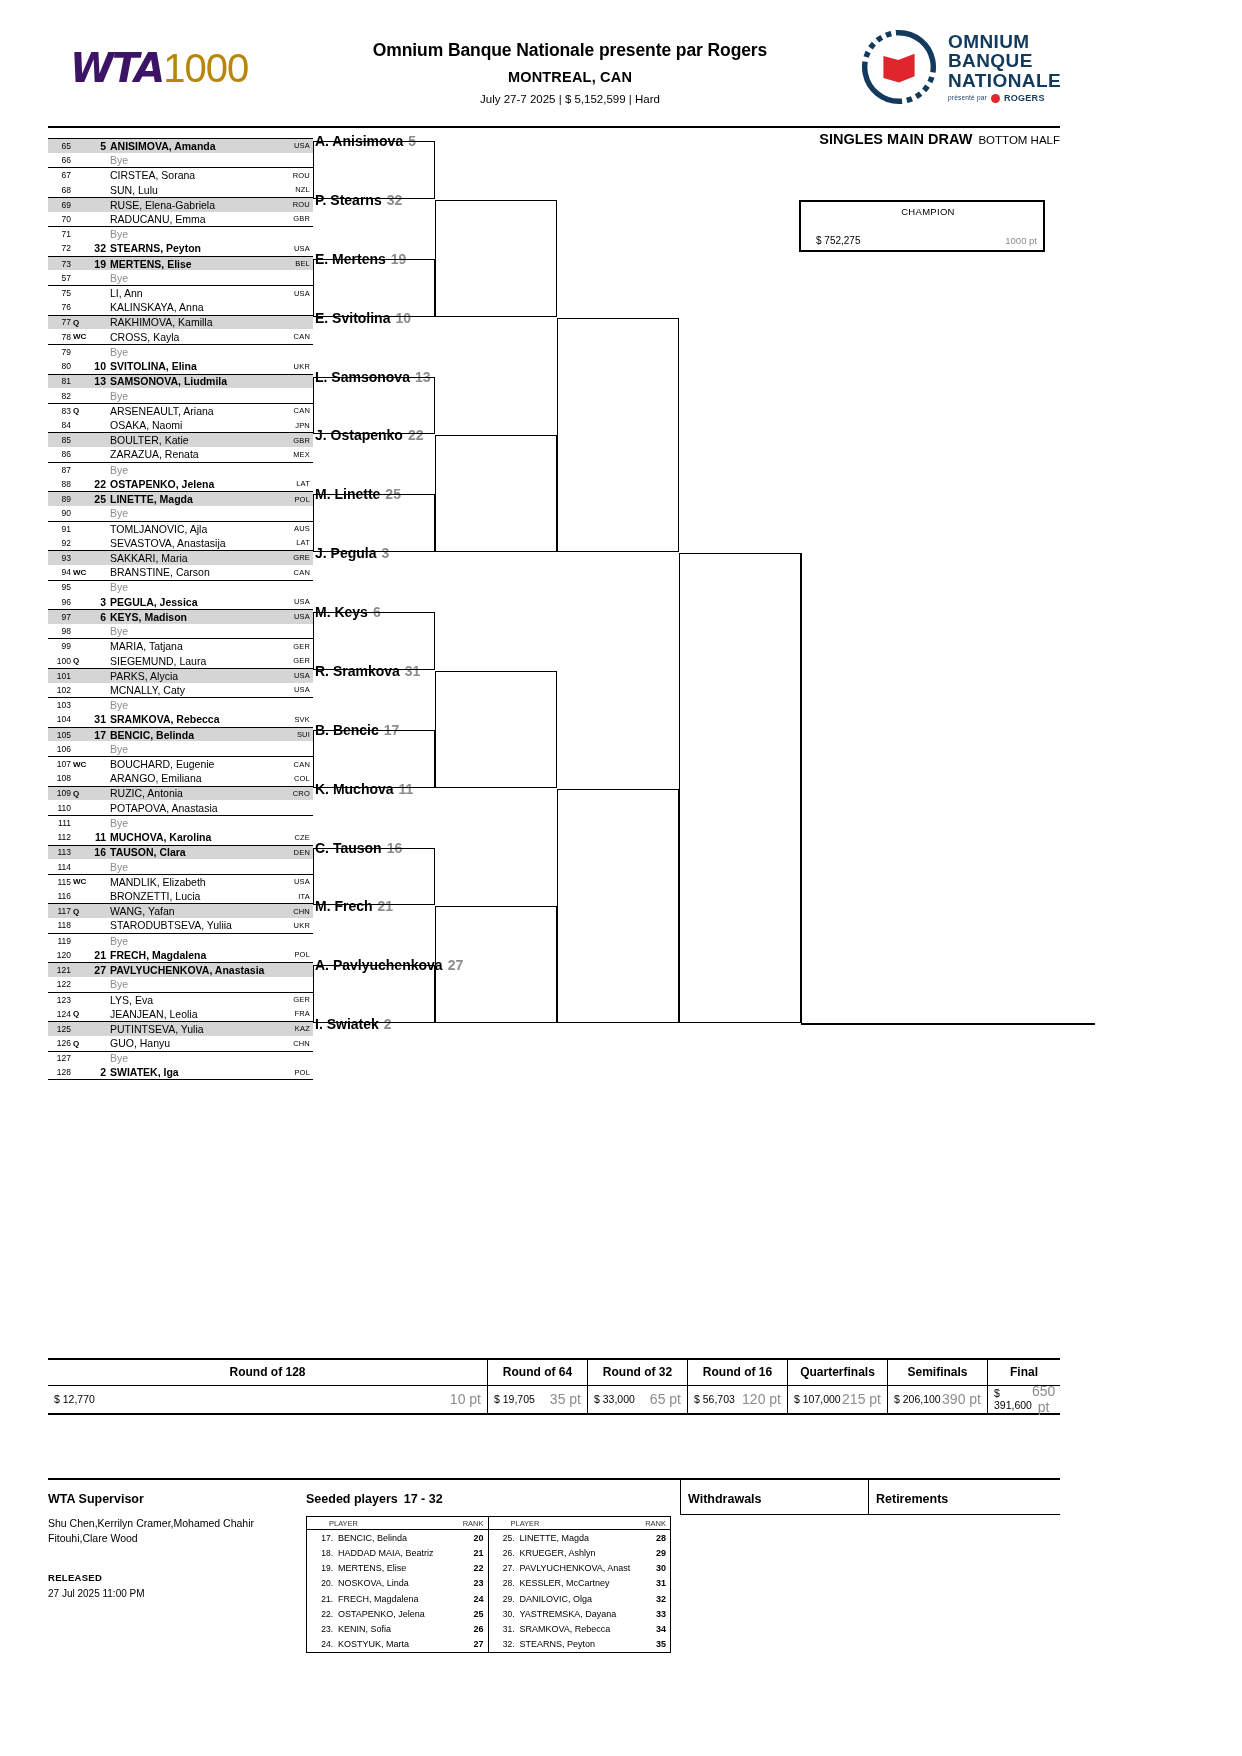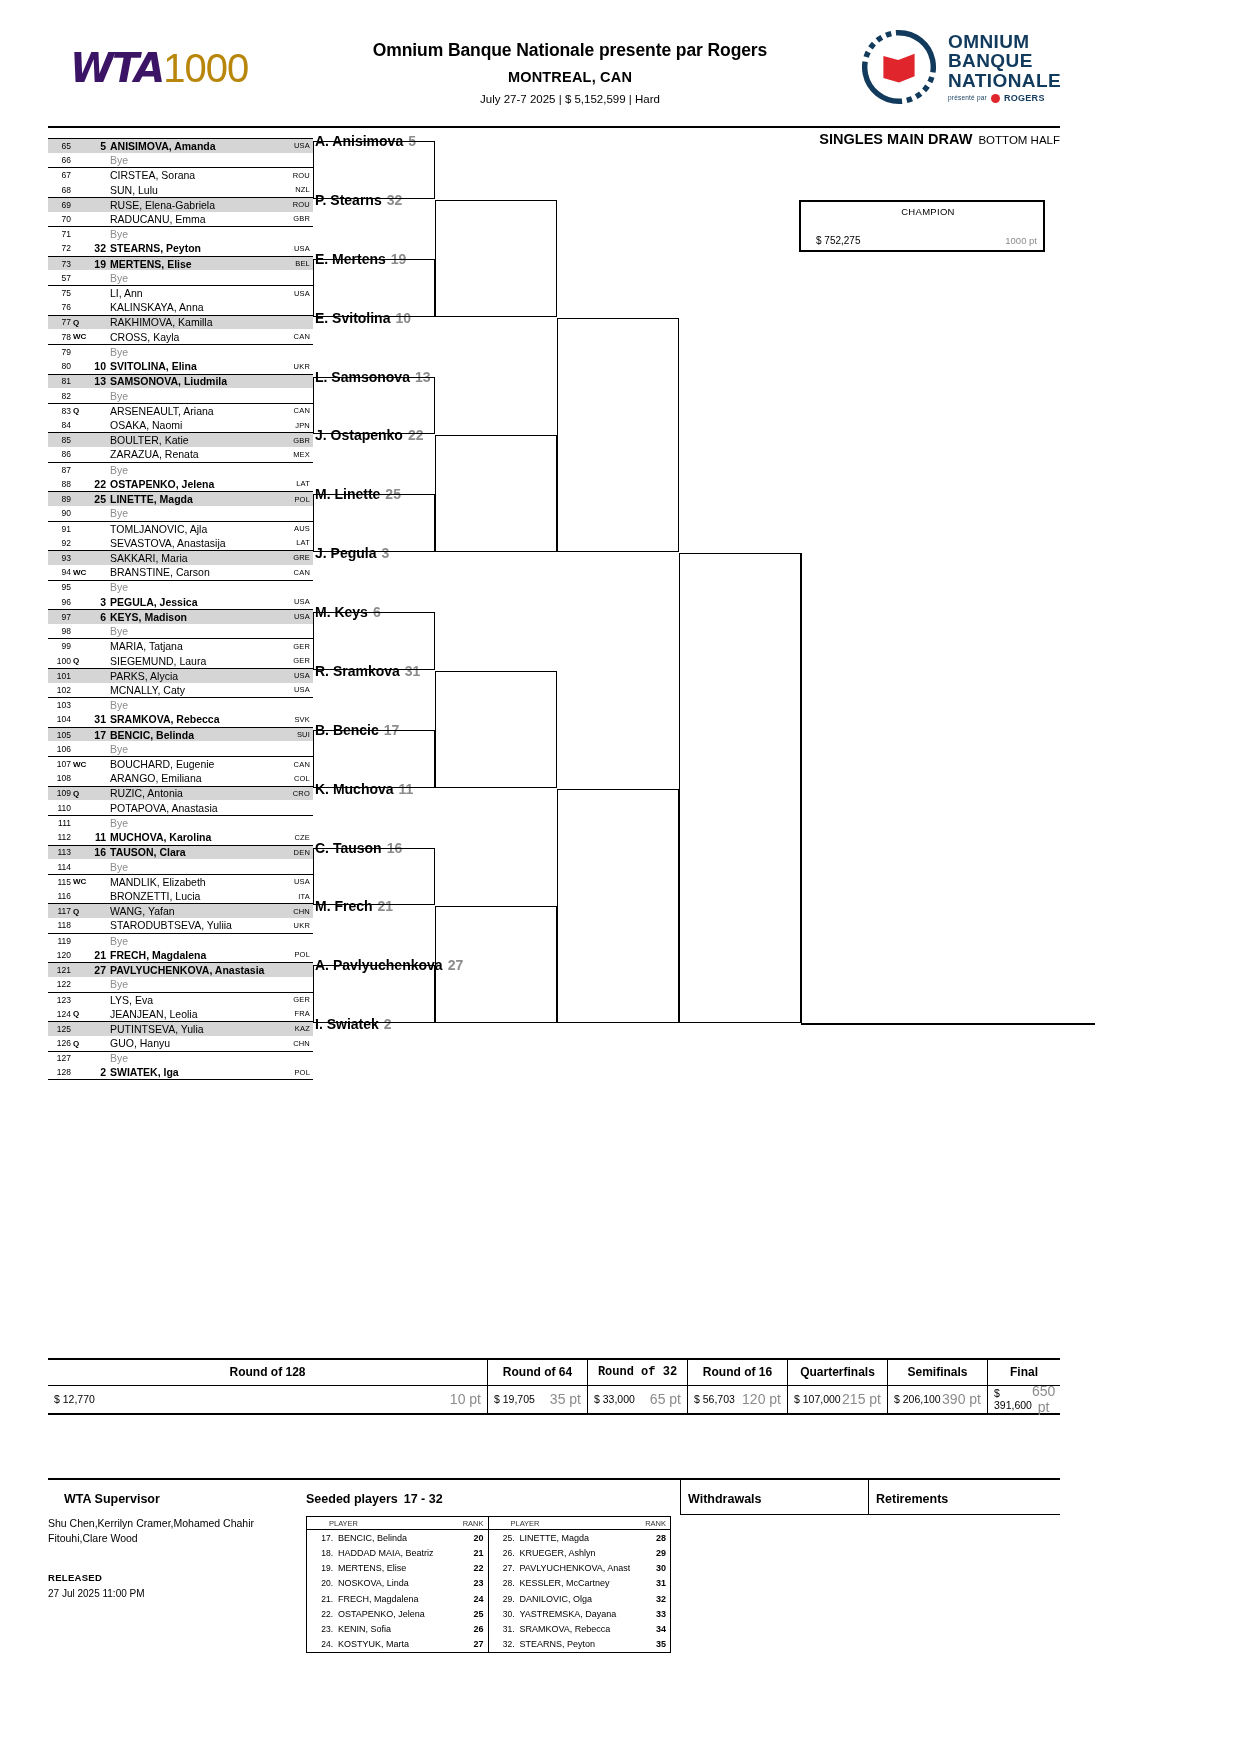--- a/index.html
+++ b/index.html
@@ -96,21 +96,21 @@
   #prize .val .pt { color:#8c8c8c; font-size:14px;text-align:center; }
   #prize .pbot { height:1.8px; background:#000; }
 
   
   #footer { position:absolute; left:48px; top:1478px; width:1012px; }
   #foot-rule-top { height:2.2px; background:#000; }
   #foot-inner { position:relative; height:190px; }
   .fline { position:absolute; background:#000; height:1.3px;}
   .vline { position:absolute; background:#000; width:1.3px;}
 
-  #sup-name { position:absolute; left:16px; top:12px; font-size:12.5px; font-weight:bold;}
+  #sup-name { position:absolute; left:0; top:12px; font-size:12.5px; font-weight:bold;}
   #sup-people { position:absolute; left:0; top:36px; font-size:10.5px; line-height:1.45; width:250px;}
   #rel-title { position:absolute; left:0; top:92px; font-size:9.5px; font-weight:bold; letter-spacing:0.3px;}
   #rel-date { position:absolute; left:0; top:108px; font-size:10px; }
 
   #seeded-head { position:absolute; left:258px; top:12px; font-size:12.5px; font-weight:bold;}
   #seeded-head .rng { font-weight:bold; margin-left:6px;}
   #seed-table { position:absolute; left:258px; top:36px; width:365px; border:1.3px solid #000;}
   .stbl { display:flex; width:100%; }
   .shalf { width:50%; }
   .shalf.left { border-right:1.3px solid #000;}
@@ -543,21 +543,21 @@
 
 <div id="prize">
   <div class="ptop"></div>
   <div class="prow2" id="prize-hdr-row">
       <div class="pcell" style="width: 440px;">
         <div class="hdr">Round of 128</div>
       </div>
       <div class="pcell" style="width: 100px;">
         <div class="hdr">Round of 64</div>
       </div>
-      <div class="pcell" style="width: 100px; font-family: Liberation Mono, monospace;">
+      <div class="pcell" style="width: 100px;">
         <div class="hdr">Round of 32</div>
       </div>
       <div class="pcell" style="width: 100px;">
         <div class="hdr">Round of 16</div>
       </div>
       <div class="pcell" style="width: 100px;">
         <div class="hdr">Quarterfinals</div>
       </div>
       <div class="pcell" style="width: 100px;">
         <div class="hdr">Semifinals</div>

